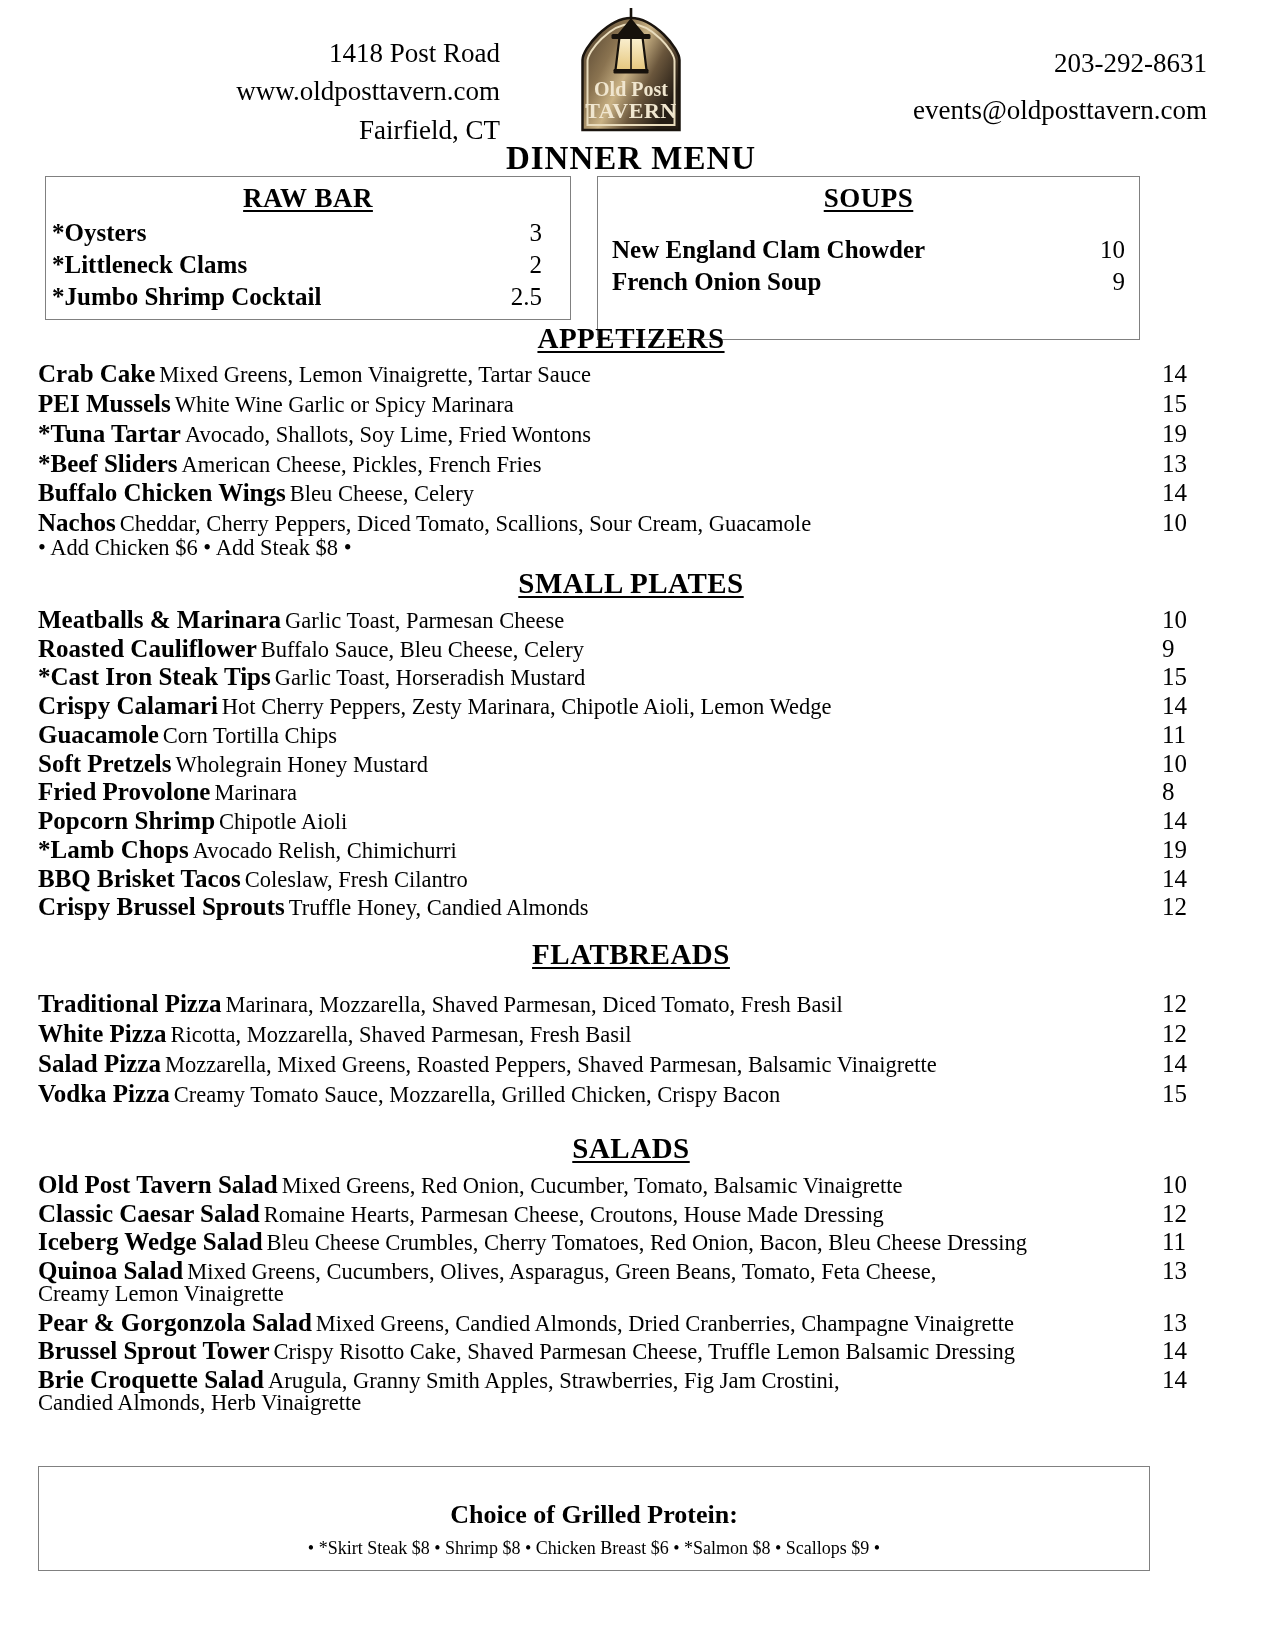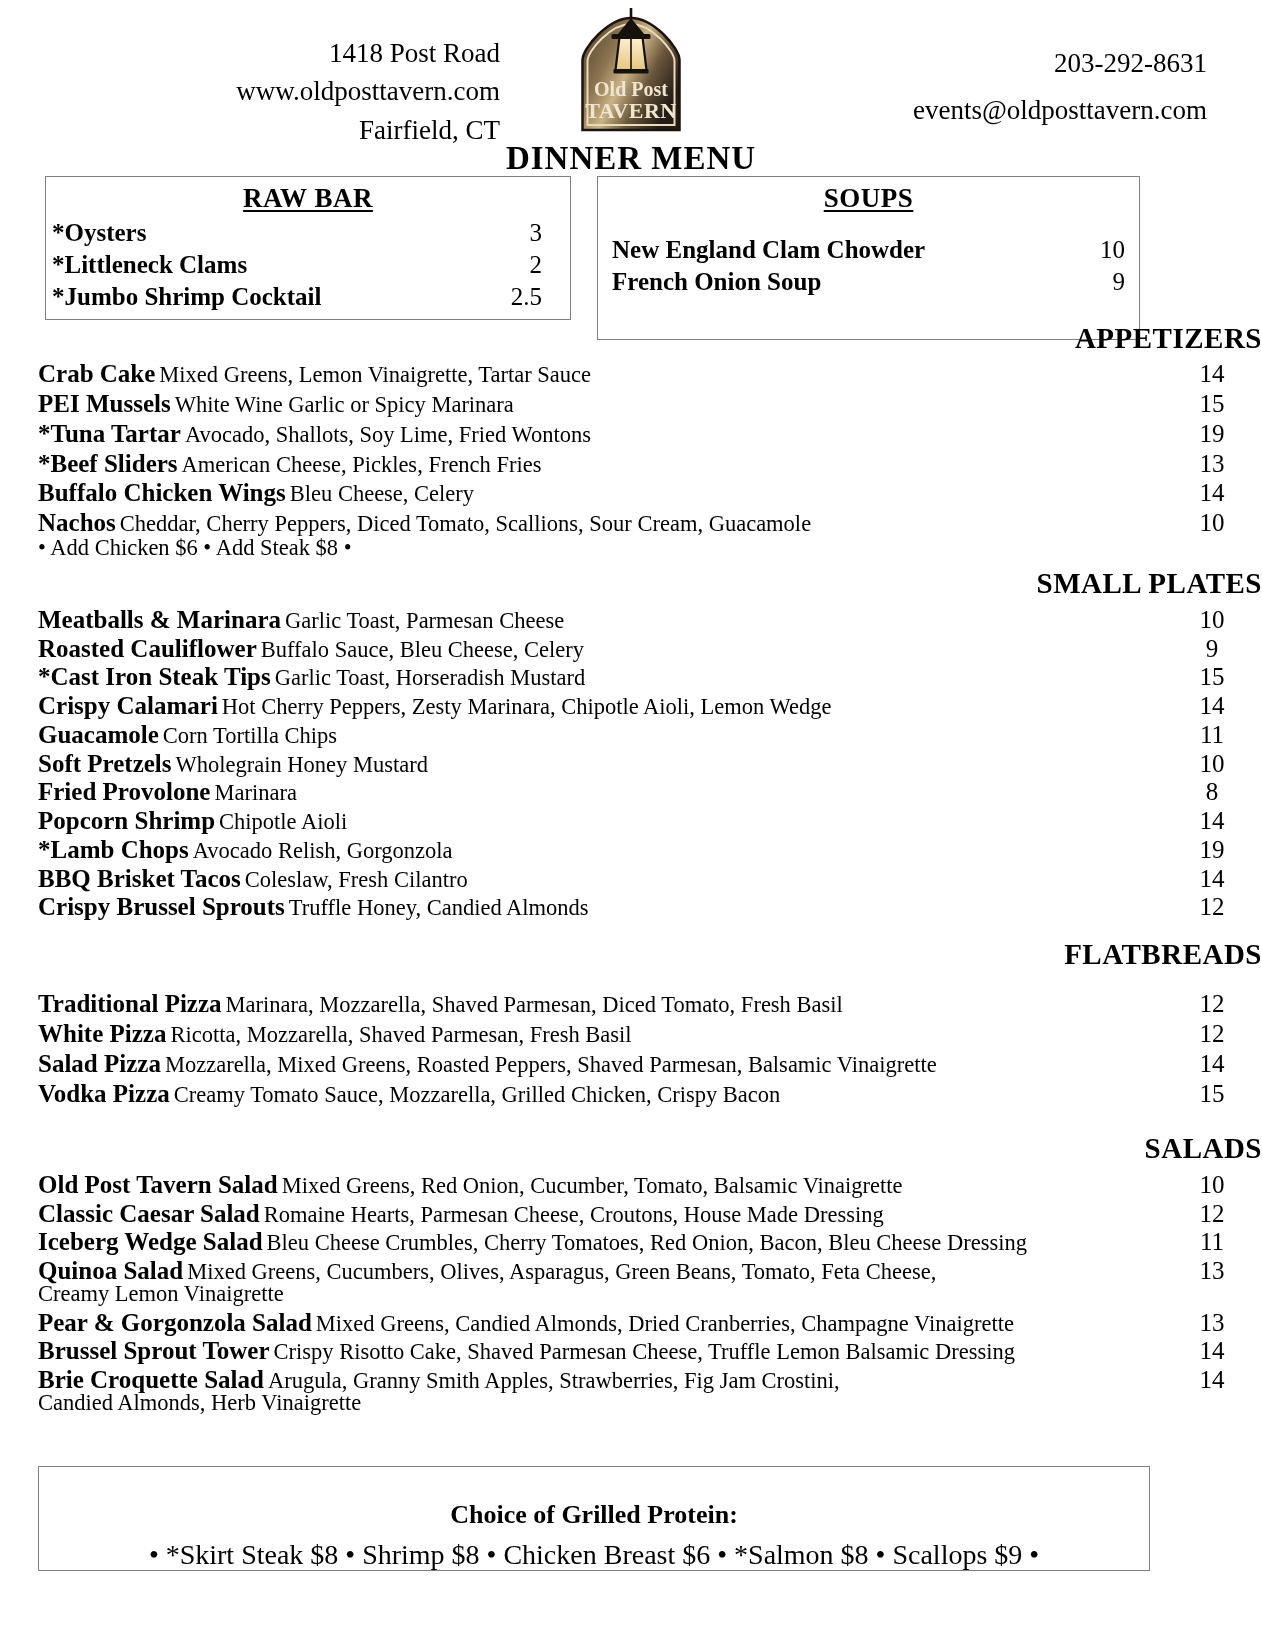--- a/index.html
+++ b/index.html
@@ -113,23 +113,24 @@
   .box-soups  .box-row .pr { width: 90px; padding-right: 14px; }
 
   
   .content {
     position: absolute;
     top: 322px;
     left: 0;
     width: 100%;
   }
   .section-heading {
-    text-align: right;
+    text-align: center;
     font-size: 29px;
     font-weight: bold;
+    text-decoration: underline;
     text-underline-offset: 3px;
     letter-spacing: .5px;
     line-height: 1.15;
   }
   .sec-appetizers  { margin-top: 0px; }
   .sec-smallplates { margin-top: 8px; }
   .sec-flatbreads  { margin-top: 18px; }
   .sec-salads      { margin-top: 26px; }
 
   .items { margin-top: 6px; }
@@ -153,21 +154,21 @@
     margin-top: 46px;
   }
   .item .price {
     position: absolute;
     right: 0;
     top: 0;
     width: 140px;
     padding-left: 40px;
     font-size: 25px;
     font-weight: normal;
-    text-align: center;
+    text-align: left;
   }
   .item .cont {
     display: block;
     font-size: 22.5px;
     line-height: 1.1;
     margin-top: -2px;
   }
   .subnote {
     padding-left: 38px;
     font-size: 22.5px;
@@ -189,21 +190,21 @@
     background: #fff;
     text-align: center;
   }
   .protein-title {
     font-size: 26px;
     font-weight: bold;
     margin-top: 32px;
     line-height: 1.2;
   }
   .protein-list {
-    font-size: 28px;
+    font-size: 18px;
     margin-top: 8px;
     line-height: 1.2;
   }
 </style>
 </head>
 <body>
 
 <div class="header">
 
   <div class="addr-block">
@@ -363,21 +364,21 @@
       <span class="desc">Marinara</span>
       <span class="price">8</span>
     </div>
     <div class="item">
       <span class="title">Popcorn Shrimp</span>
       <span class="desc">Chipotle Aioli</span>
       <span class="price">14</span>
     </div>
     <div class="item">
       <span class="title">*Lamb Chops</span>
-      <span class="desc">Avocado Relish, Gorgonzola</span>
+      <span class="desc">Avocado Relish, Chimichurri</span>
       <span class="price">19</span>
     </div>
     <div class="item">
       <span class="title">BBQ Brisket Tacos</span>
       <span class="desc">Coleslaw, Fresh Cilantro</span>
       <span class="price">14</span>
     </div>
     <div class="item">
       <span class="title">Crispy Brussel Sprouts</span>
       <span class="desc">Truffle Honey, Candied Almonds</span>

